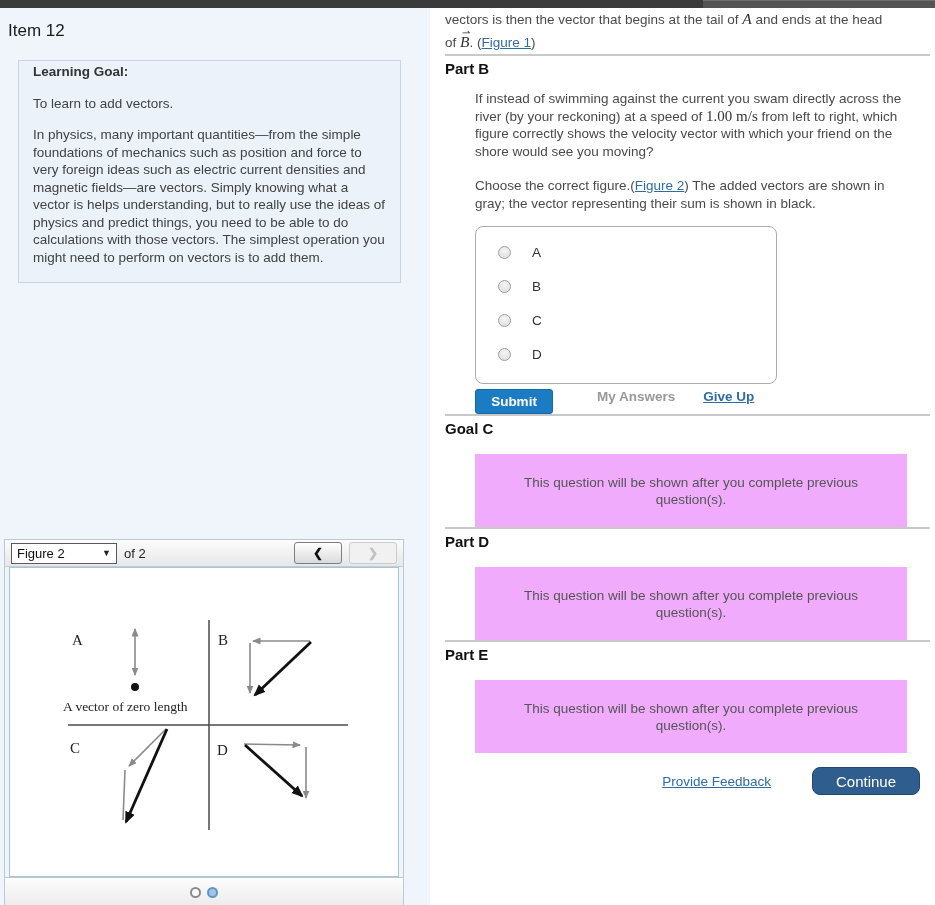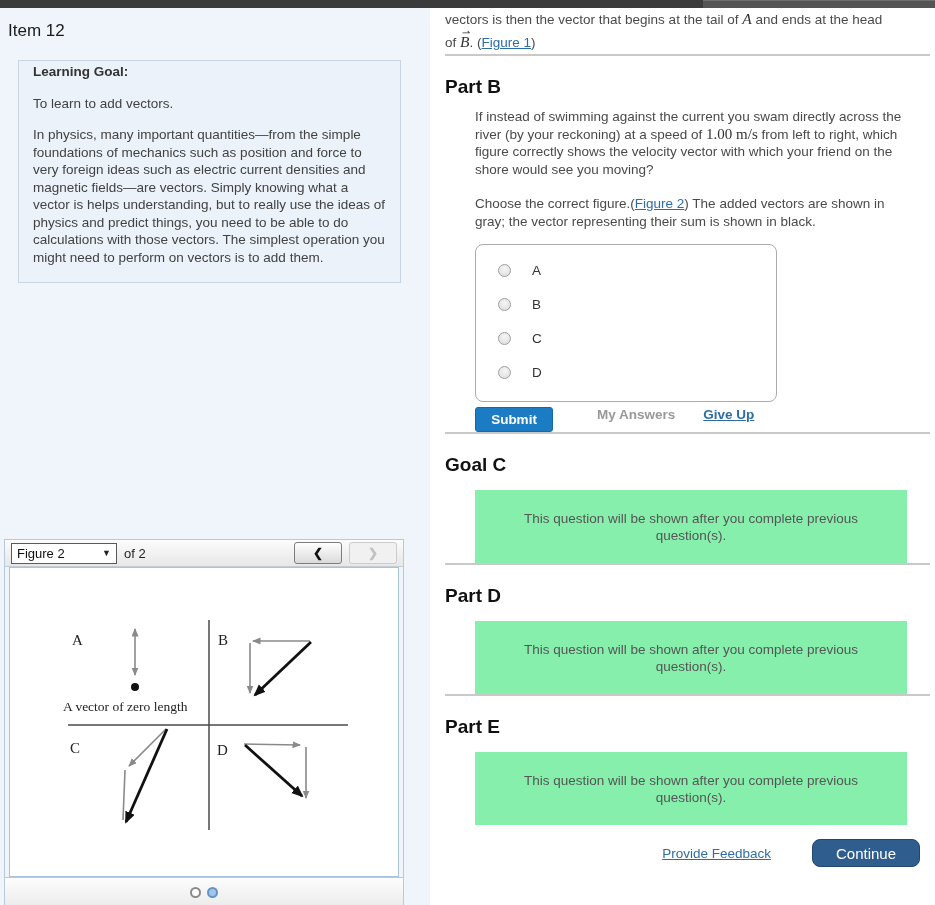--- a/index.html
+++ b/index.html
@@ -50,39 +50,39 @@
   .right-panel { position:absolute; left:430px; top:8px; width:505px; height:897px;
                  background:#fff; padding:0 5px 0 15px; font-size:13.5px; color:#4a4a4a; }
   .intro { line-height:22px; width:450px; }
   .math-var { font-family:"Liberation Serif", serif; font-style:italic; font-size:15.5px; color:#333; }
   .math { font-family:"Liberation Serif", serif; font-size:15px; color:#333; }
   .vec { position:relative; display:inline-block; }
   .vec-arrow { position:absolute; left:2px; top:-9px; font-size:10px; font-style:normal; color:#333; }
   a.link { color:#2e6da4; text-decoration:underline; cursor:pointer; }
   hr.rule { border:none; border-top:2px solid #c9c9c9; margin:0; }
   .hr1 { margin-top:19px; } .hr2 { margin-top:22px; } .hr3 { margin-top:23px; } .hr4 { margin-top:24px; }
-  .part-heading { font-size:19px; font-weight:bold; color:#111; margin-top:22px; line-height:18px; }
+  .part-heading { font-size:15px; font-weight:bold; color:#111; margin-top:4px; line-height:18px; }
   .pb-text { margin:12px 0 0 30px; width:436px; line-height:17.5px; }
   .pb-text2 { margin-top:17px; }
 
   .options-box { margin:14px 0 0 30px; width:302px; height:158px;
                  border:1px solid #ababab; border-radius:8px; padding-top:8px; }
   .opt-row { height:34px; display:flex; align-items:center; padding-left:22px; }
   .radio { width:13px; height:13px; border-radius:50%; border:1px solid #9e9e9e;
            background:radial-gradient(circle at 50% 35%, #f5f5f5, #dcdcdc); }
   .opt-label { margin-left:21px; color:#333; }
 
   .submit-row { margin:5px 0 0 30px; display:flex; align-items:flex-start; height:25px; }
   .submit-btn { width:78px; height:25px; background:#1b7cc4; border:1px solid #1668a8;
                 border-radius:3px; color:#fff; font-weight:bold; font-size:13.5px;
                 display:flex; align-items:center; justify-content:center; cursor:pointer; }
   .my-answers { margin-left:44px; font-weight:bold; color:#999; }
   .give-up { margin-left:28px; font-weight:bold; }
 
-  .ph-box { margin:16px 0 0 30px; width:432px; height:73px; background:#86efac;
+  .ph-box { margin:16px 0 0 30px; width:432px; height:73px; background:#f0abfc;
             display:flex; align-items:center; justify-content:center; }
   .ph-text { width:380px; text-align:center; color:#555; line-height:17px; }
 
   .footer-row { margin-top:14px; display:flex; align-items:center; justify-content:flex-end;
                 padding-right:10px; gap:41px; }
   .continue-btn { width:108px; height:28px; background:#2f5e8e; border:1px solid #23486e;
                   border-radius:8px; color:#fff; font-size:15px;
                   display:flex; align-items:center; justify-content:center; cursor:pointer; }
 </style>
 </head>

